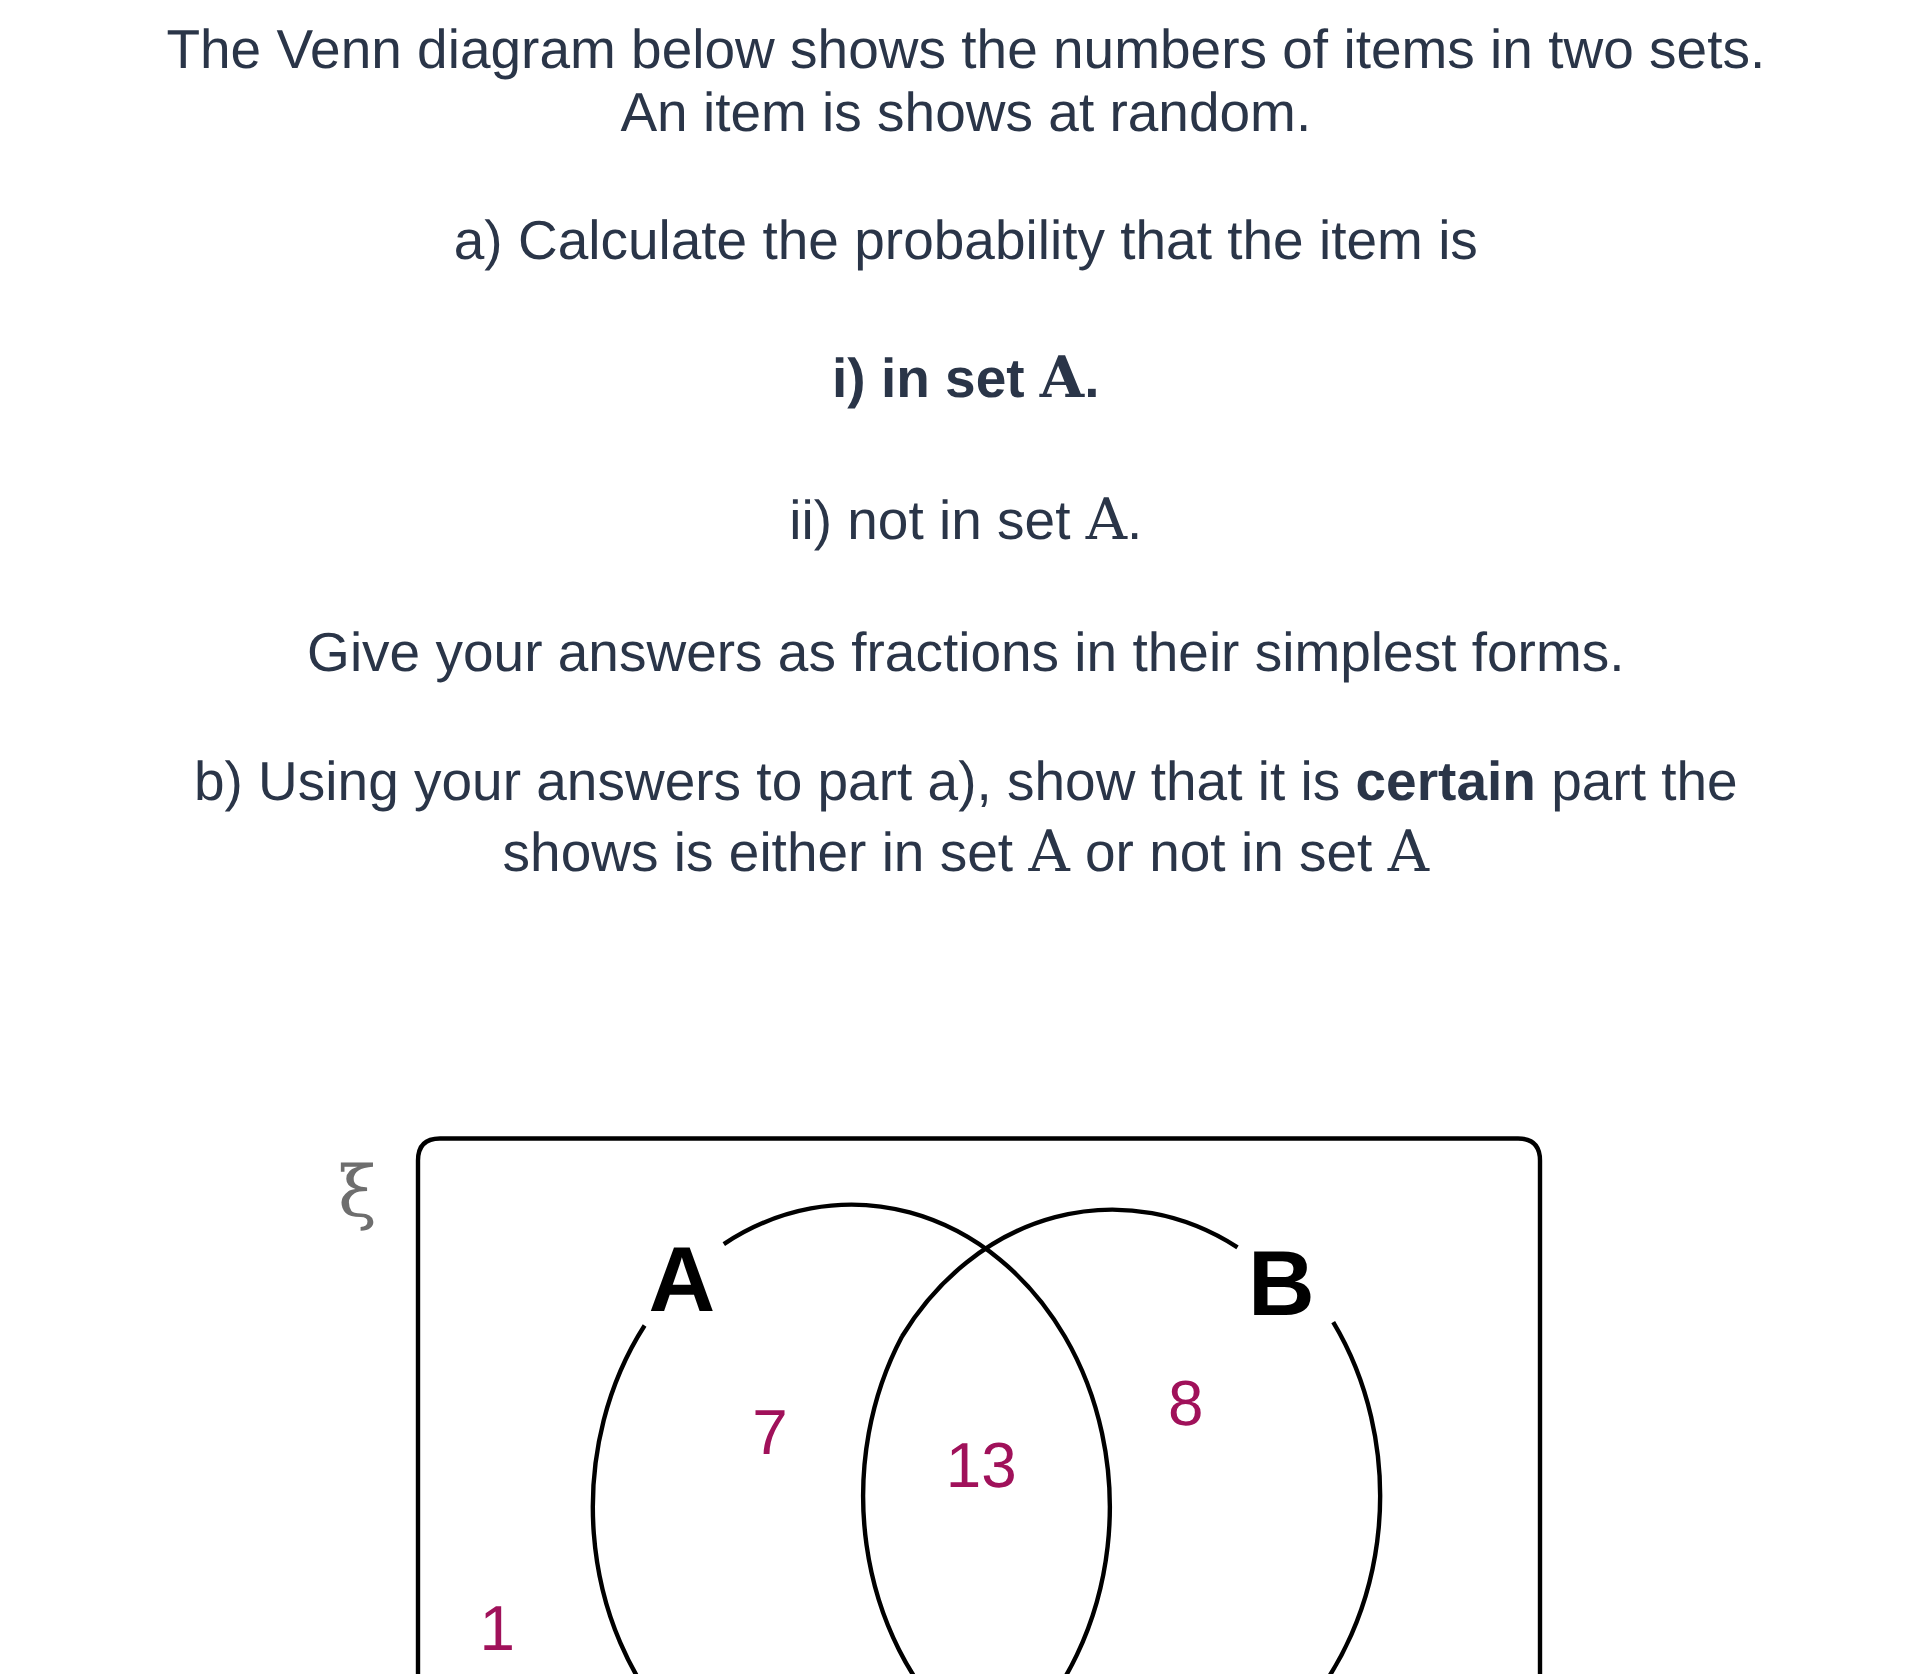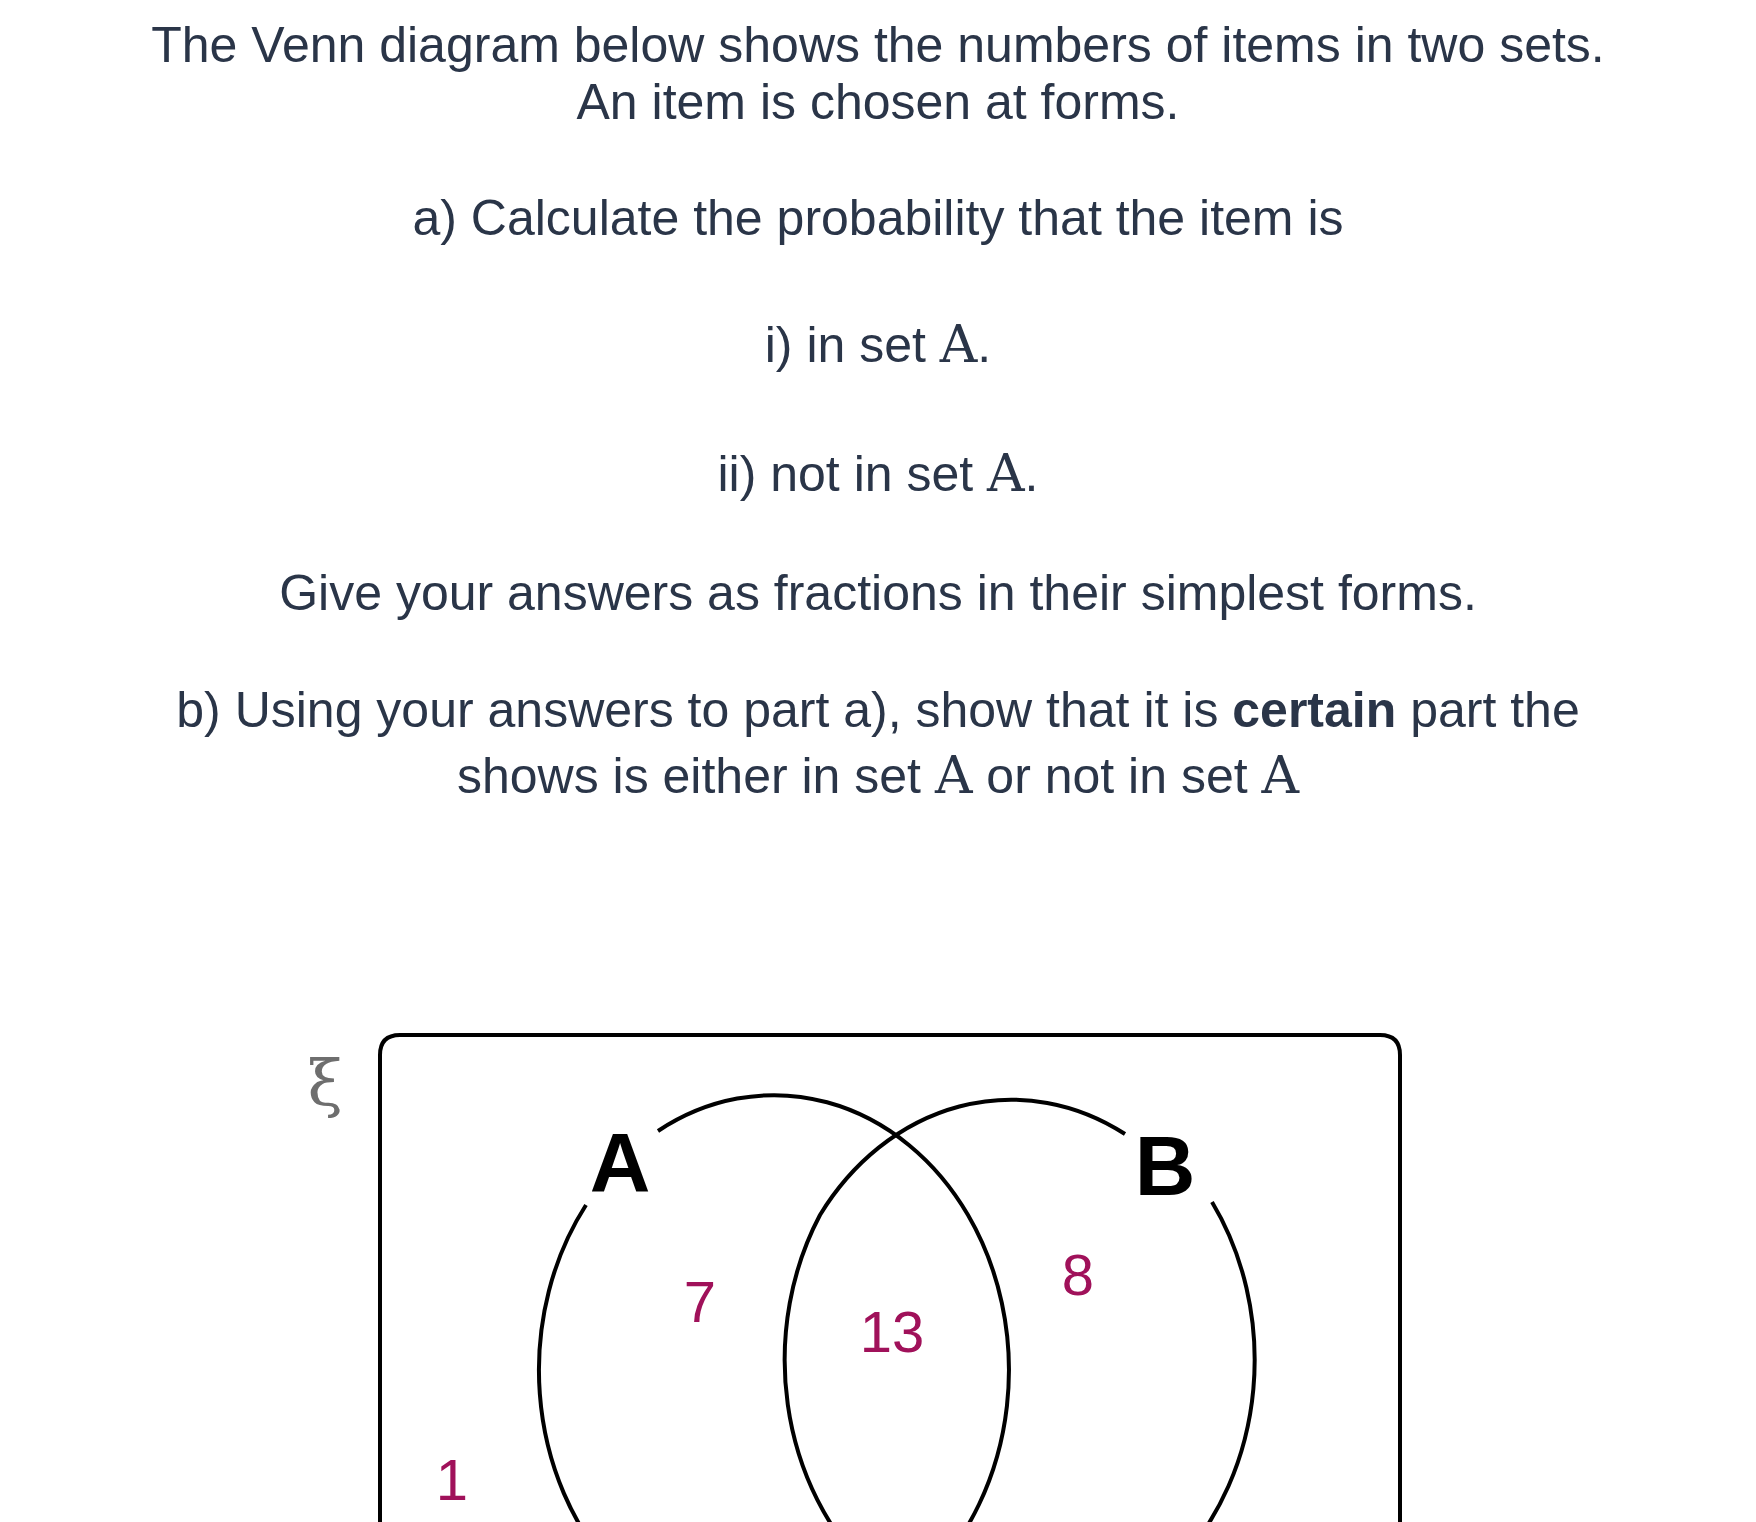--- a/index.html
+++ b/index.html
@@ -45,25 +45,25 @@
     }
     .xi {
       font-family: "DejaVu Serif", "Liberation Serif", serif;
       fill: #6e6e6e;
     }
   </style>
 </head>
 <body>
 
 <div class="line" style="top:15px;">The Venn diagram below shows the numbers of items in two sets.</div>
-<div class="line" style="top:72px;">An item is chosen at forms.</div>
+<div class="line" style="top:72px;">An item is shows at random.</div>
 
 <div class="line" style="top:188px;text-align:center;">a) Calculate the probability that the item is</div>
 
-<div class="line" style="top:314px;">
+<div class="line" style="top:314px;font-weight:bold;">
   <span>i) in set </span><span class="serif-var">A</span><span>.</span>
 </div>
 
 <div class="line" style="top:443px;">
   <span>ii) not in set </span><span class="serif-var">A</span><span>.</span>
 </div>
 
 <div class="line" style="top:563px;">Give your answers as fractions in their simplest forms.</div>
 
 <div class="line" style="top:680px;">

